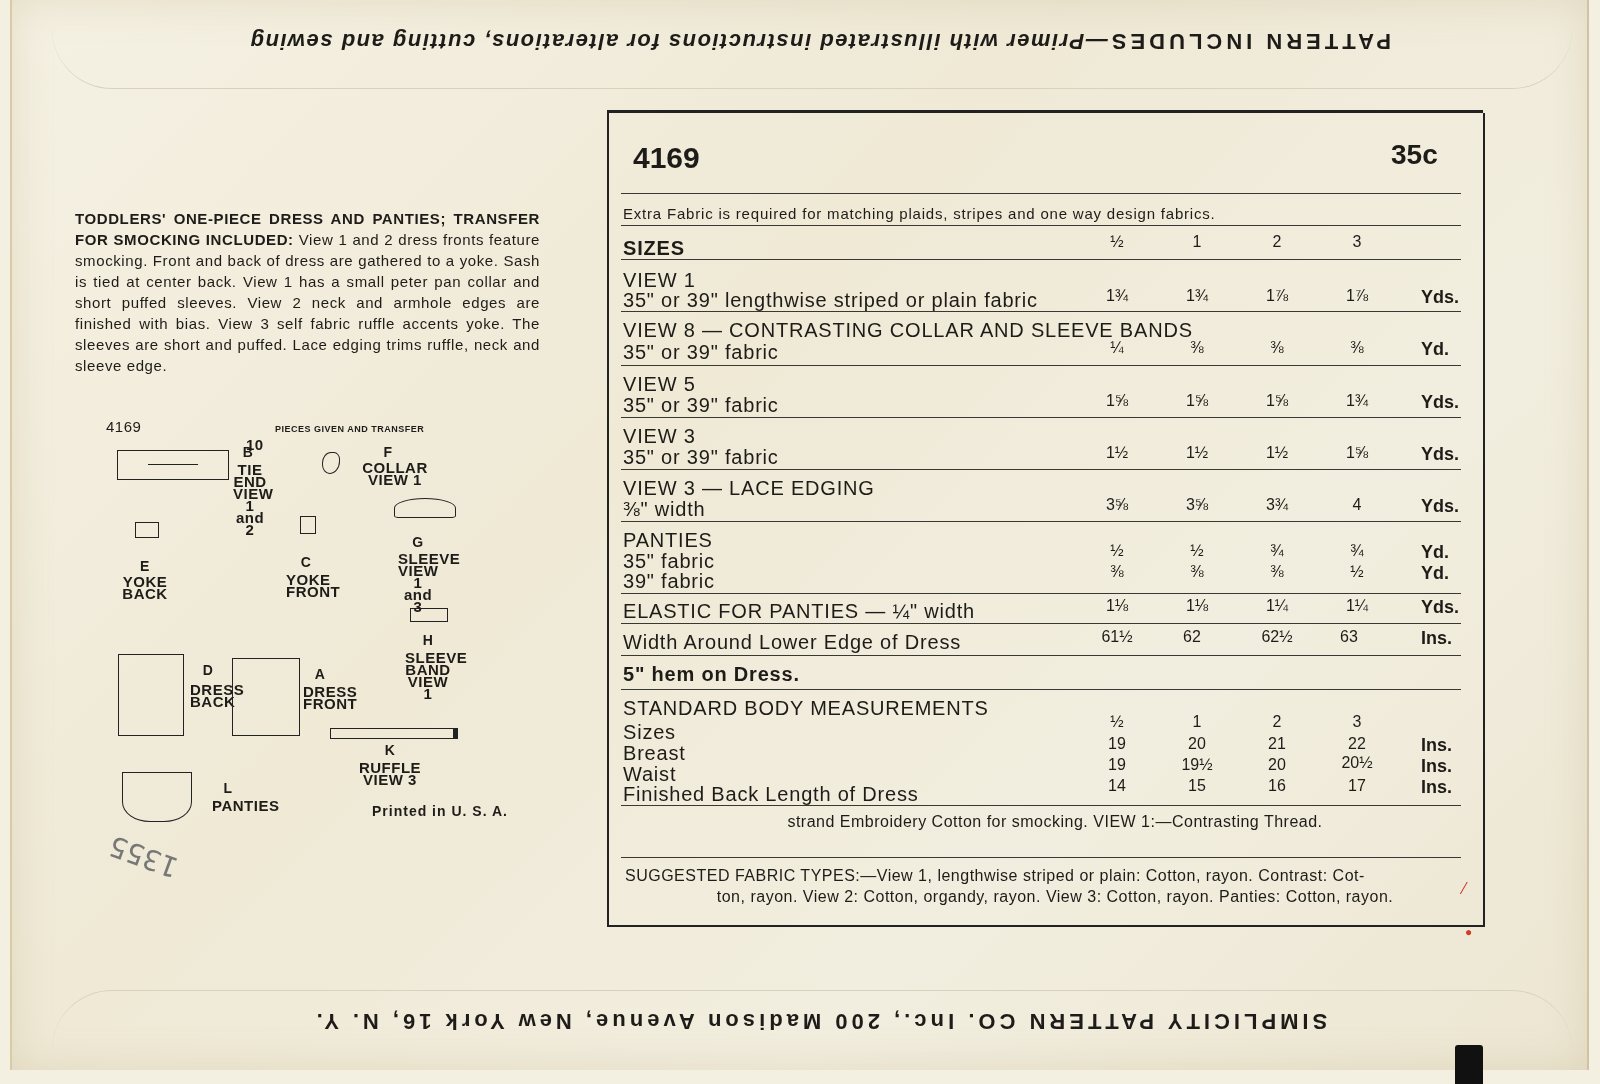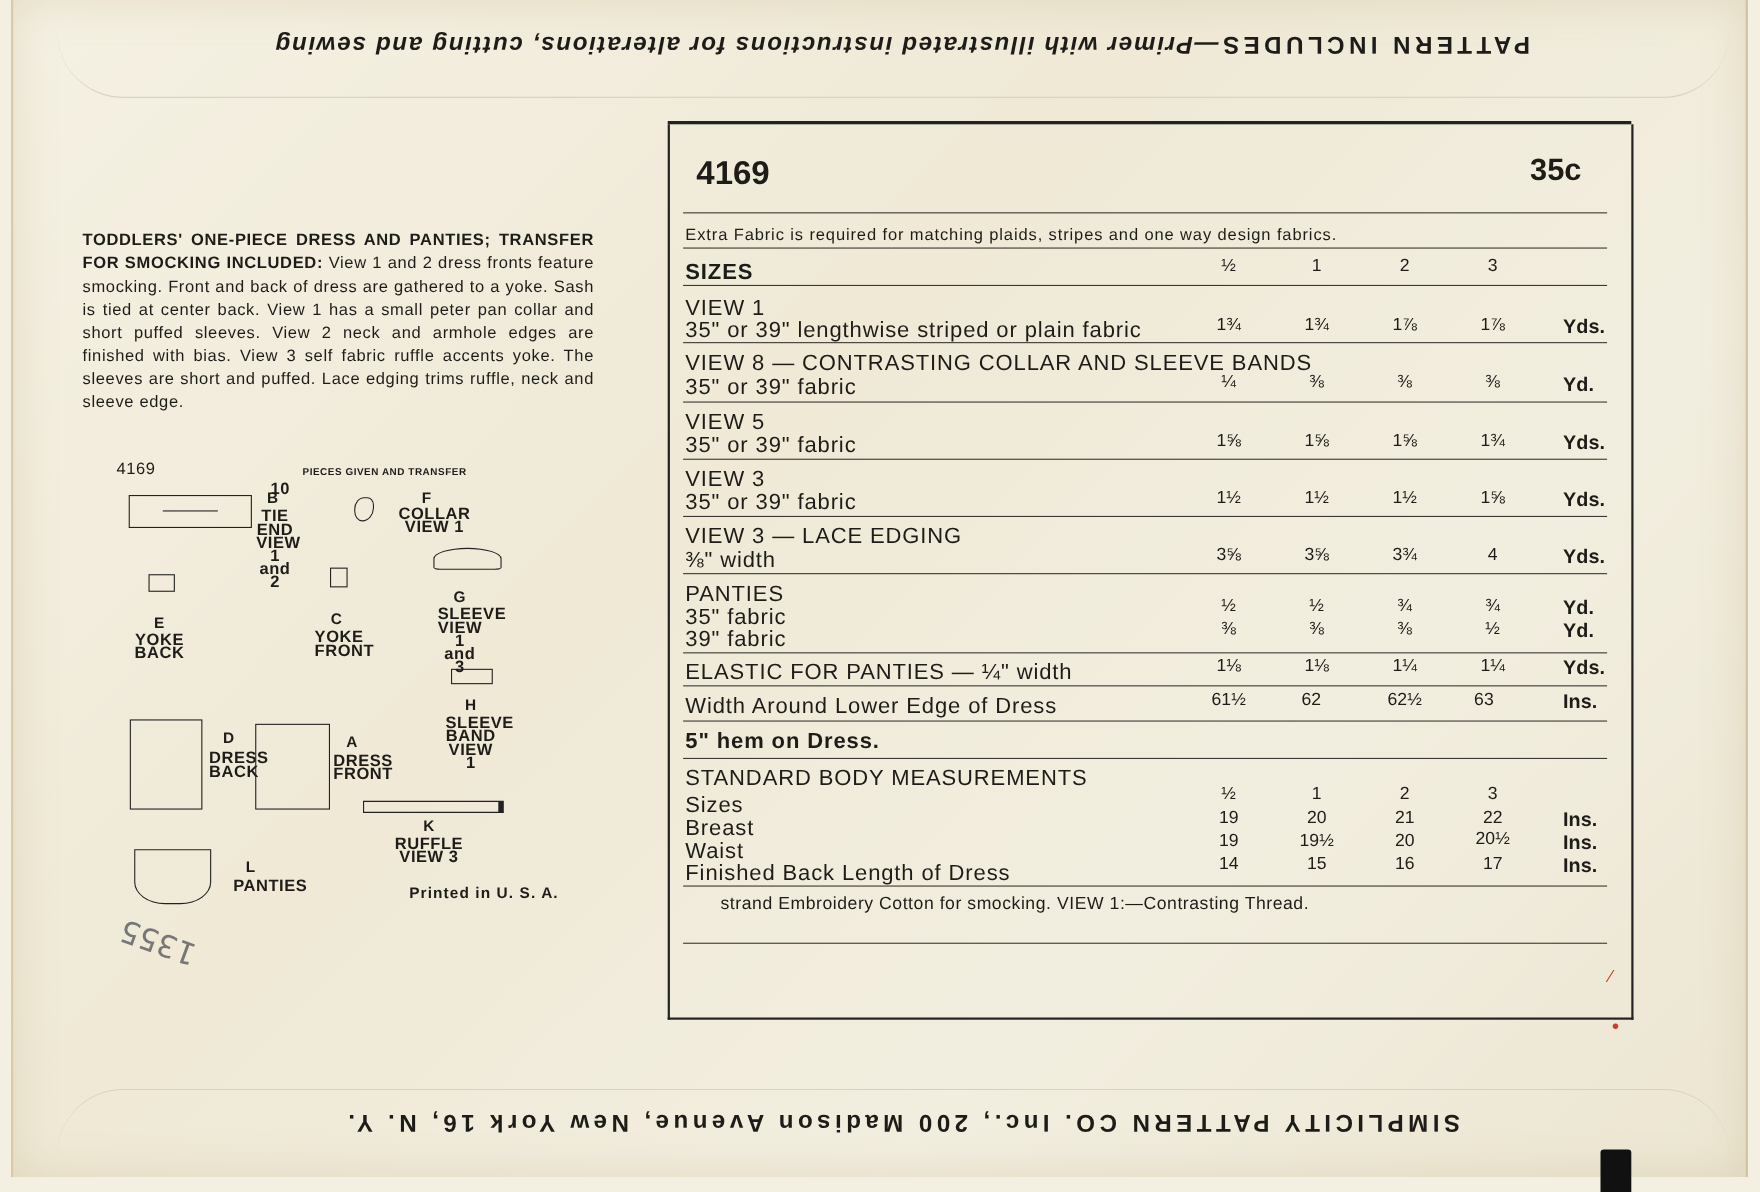--- a/index.html
+++ b/index.html
@@ -32,21 +32,21 @@
   .box-topline{position:absolute;left:607px;top:110px;width:876px;height:3px;background:#222;}
   .hdr{position:absolute;left:12px;top:14px;width:850px;height:70px;}
   .hdr .pno{position:absolute;left:12px;top:14px;font-size:30px;font-weight:bold;}
   .hdr .ttl{position:absolute;left:115px;top:12px;width:640px;text-align:center;font-size:21px;font-weight:bold;line-height:30px;letter-spacing:0.5px;}
   .hdr .price{position:absolute;left:770px;top:12px;font-size:28px;font-weight:bold;}
   .rule{position:absolute;left:12px;width:840px;height:1px;background:#3a3832;}
   .t{position:absolute;font-size:20px;letter-spacing:0.8px;white-space:nowrap;}
   .num-cell{position:absolute;font-size:16px;width:50px;text-align:center;white-space:nowrap;}
   .unit{position:absolute;left:812px;font-size:18px;font-weight:bold;}
   .para{position:absolute;left:16px;width:830px;font-size:16px;letter-spacing:0.5px;line-height:21px;}
-  .para .ind{padding-left:30px;display:block;}
+  .para .ind{padding-left:30px;display:block;text-align:center;}
   .red{position:absolute;color:#d03a2a;font-size:16px;}
 </style>
 </head>
 <body>
 
 <div class="envelope">
   <div class="flap-top"></div>
   <div class="flap-bottom"></div>
 </div>
 
@@ -252,16 +252,20 @@
     <span class="num-cell" style="left:723px;top:664px;">17</span>
     <span class="unit" style="top:664px;">Ins.</span>
   </div>
   <div class="rule" style="top:692px;"></div>
 
   <div class="para" style="top:698px;">
     <span class="ind">strand Embroidery Cotton for smocking. VIEW 1:—Contrasting Thread.</span>
   </div>
   <div class="rule" style="top:744px;"></div>
 
+  <div class="para" style="top:752px;">
+    <span>SUGGESTED FABRIC TYPES:—View 1, lengthwise striped or plain: Cotton, rayon. Contrast: Cot-</span>
+    <span class="ind">ton, rayon. View 2: Cotton, organdy, rayon. View 3: Cotton, rayon. Panties: Cotton, rayon.</span>
+  </div>
 </div>
 
 <span class="red" style="left:1463px;top:880px;">⁄</span>
 <span class="red" style="left:1465px;top:925px;font-size:12px;">●</span>
 
 </body></html>

